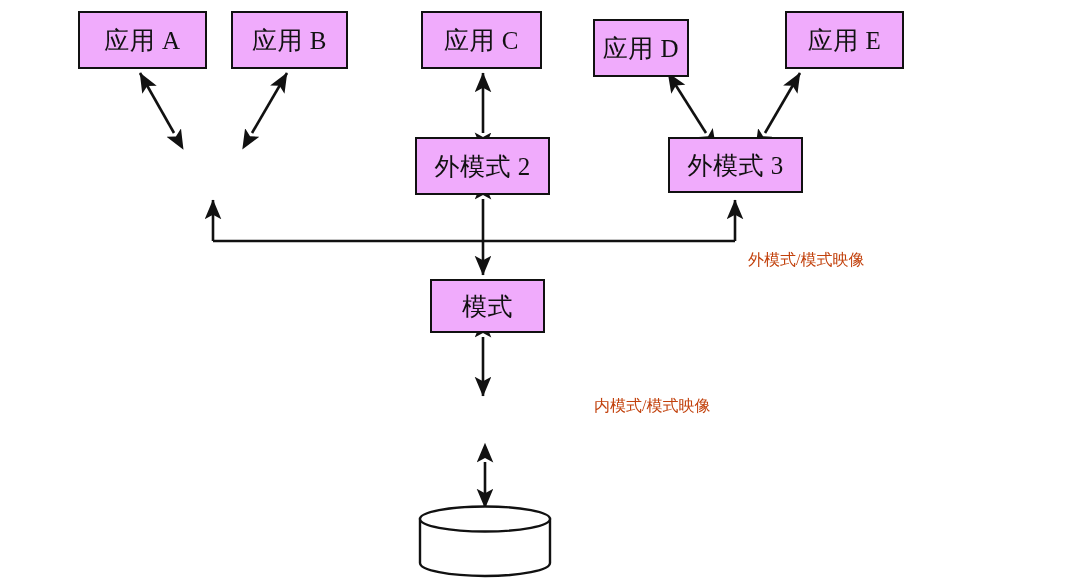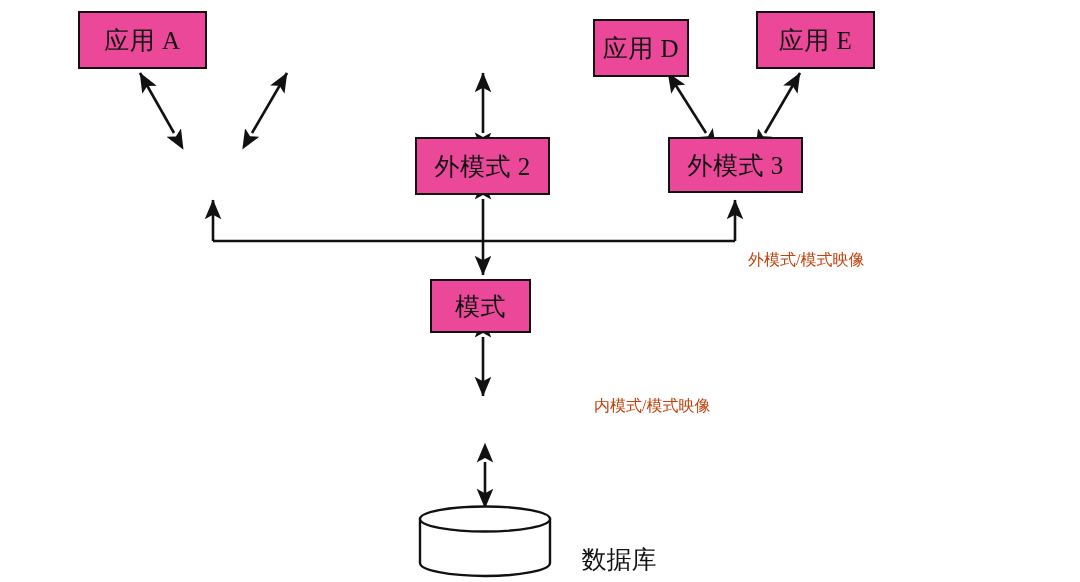--- a/index.html
+++ b/index.html
@@ -27,21 +27,21 @@
     left: 0;
     top: 0;
     width: 1080px;
     height: 582px;
     display: block;
   }
   .node-box {
     position: absolute;
     box-sizing: border-box;
     border: 2px solid #111111;
-    background: #ec4899;
+    background: #f0abfc;
     display: flex;
     align-items: center;
     justify-content: center;
   }
   .node-label {
     font-size: 25px;
     line-height: 1;
     letter-spacing: 0.5px;
     white-space: nowrap;
     color: #111111;
@@ -104,49 +104,54 @@
       <line x1="483" y1="337" x2="483" y2="396" marker-start="url(#arrowStart)" marker-end="url(#arrowEnd)"></line>
 
       <line x1="485" y1="462" x2="485" y2="508" marker-start="url(#arrowStart)" marker-end="url(#arrowEnd)"></line>
     </g>
   </svg>
 
   <div class="node-box" style="left:78px;  top:11px;  width:129px; height:58px;">
     <span class="node-label">应用 A</span>
   </div>
 
+  <div class="node-box" style="left:231px; top:11px; width:117px; height:58px;">
+    <span class="node-label">应用 B</span>
+  </div>
 
+  <div class="node-box" style="left:421px; top:11px; width:121px; height:58px;">
+    <span class="node-label">应用 C</span>
+  </div>
 
   <div class="node-box" style="left:593px; top:19px; width:96px; height:58px;">
     <span class="node-label">应用 D</span>
   </div>
 
-  <div class="node-box" style="left:756px; top:11px; width:119px; height:58px;">
+  <div class="node-box" style="left:785px; top:11px; width:119px; height:58px;">
     <span class="node-label">应用 E</span>
   </div>
 
 
   <div class="node-box" style="left:415px; top:137px; width:135px; height:58px;text-align:right;">
     <span class="node-label">外模式 2</span>
   </div>
 
   <div class="node-box" style="left:668px; top:137px; width:135px; height:56px;">
     <span class="node-label">外模式 3</span>
   </div>
 
-  <div class="node-box" style="left:430px; top:279px; width:101px; height:54px;">
+  <div class="node-box" style="left:430px; top:279px; width:115px; height:54px;">
     <span class="node-label">模式</span>
   </div>
 
 
   <div class="db-wrap" style="left:418px; top:505px; width:134px; height:74px;">
     <svg width="134" height="74" viewBox="0 0 134 74">
       <path d="M2,14 L2,58 A65,13 0 0 0 132,58 L132,14 Z" fill="#ffffff" stroke="#111111" stroke-width="2.4"></path>
       <ellipse cx="67" cy="14" rx="65" ry="12.5" fill="#ffffff" stroke="#111111" stroke-width="2.4"></ellipse>
     </svg>
-    <span class="db-text" style="top:38px;">数据库</span>
   </div>
 
   <span class="map-label" style="left:748px; top:212px;">外模式/模式映像</span>
 
   <span class="map-label" style="left:594px; top:358px;">内模式/模式映像</span>
 
 </div>
 
 </body></html>

